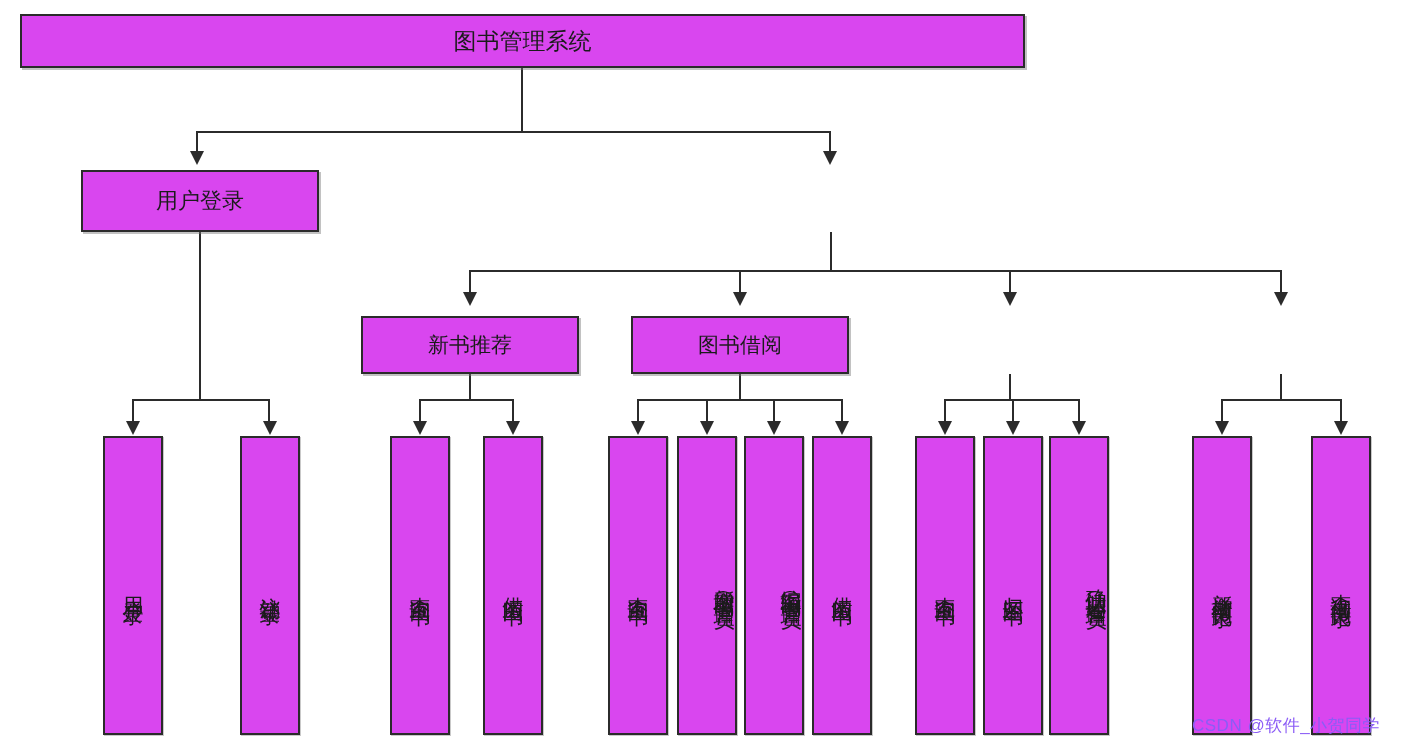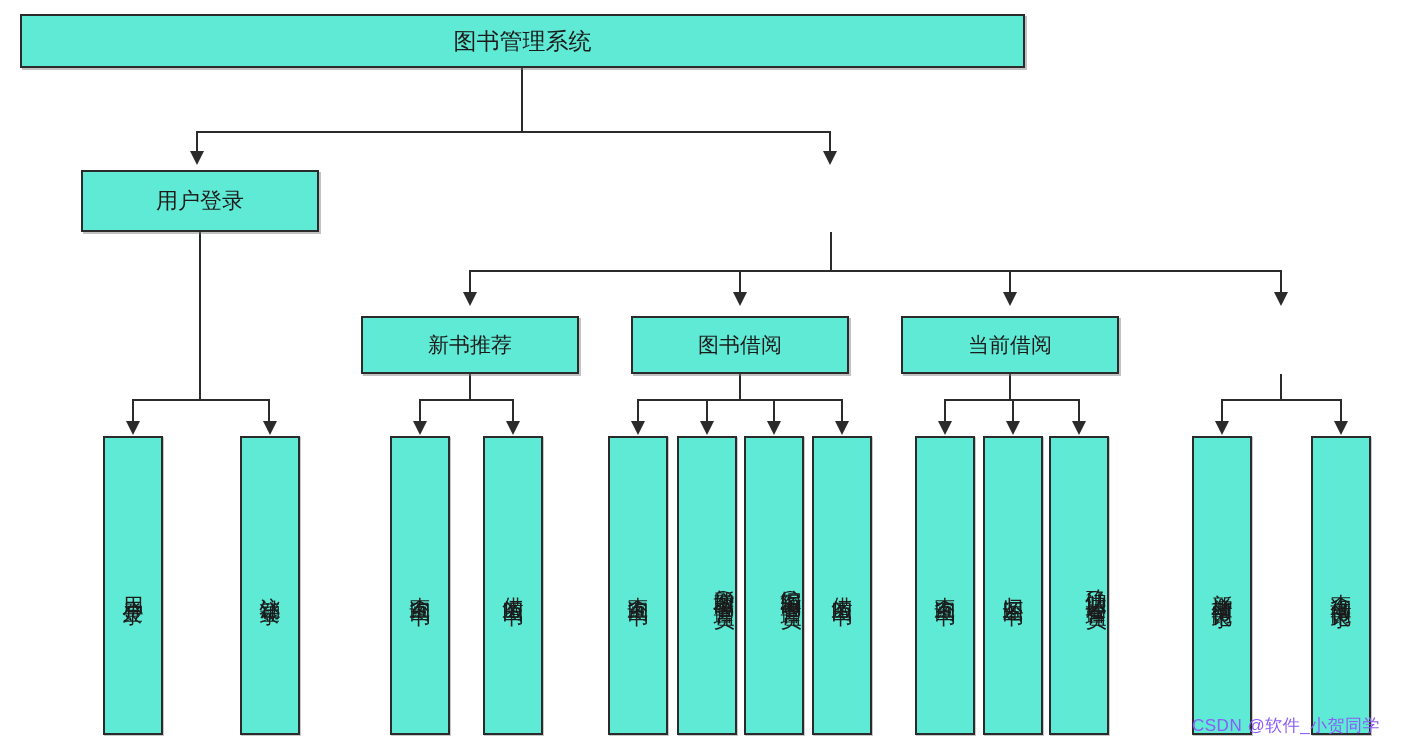--- a/index.html
+++ b/index.html
@@ -14,21 +14,21 @@
     position: relative;
     width: 1405px;
     height: 747px;
     background: #ffffff;
     overflow: hidden;
   }
   .node {
     position: absolute;
     box-sizing: border-box;
     border: 2px solid #2b2b2b;
-    background: #5eead4;
+    background: #d946ef;
     display: flex;
     align-items: center;
     justify-content: center;
     color: #1b1b1b;
   }
   .node.level1 {
     font-size: 23px;
     box-shadow: 2px 2px 0 0 rgba(120,120,120,0.45);
   }
   .node.level2 {
@@ -152,23 +152,20 @@
   <div class="node level2" style="left:81px; top:170px; width:238px; height:62px;">
     <span>用户登录</span>
   </div>
 
   <div class="node level3" style="left:631px; top:316px; width:218px; height:58px;">
     <span>图书借阅</span>
   </div>
   <div class="node level3" style="left:361px; top:316px; width:218px; height:58px;">
     <span>新书推荐</span>
   </div>
-  <div class="node level3" style="left:901px; top:316px; width:218px; height:58px;">
-    <span>当前借阅</span>
-  </div>
 
   <div class="node leaf" style="left:103px; top:436px; width:60px; height:299px; align-items:center;">
     <span class="vtext">用户登录</span>
   </div>
   <div class="node leaf" style="left:240px; top:436px; width:60px; height:299px; align-items:center;">
     <span class="vtext">注销登录</span>
   </div>
 
   <div class="node leaf" style="left:390px; top:436px; width:60px; height:299px; align-items:center;">
     <span class="vtext">查询图书</span>

